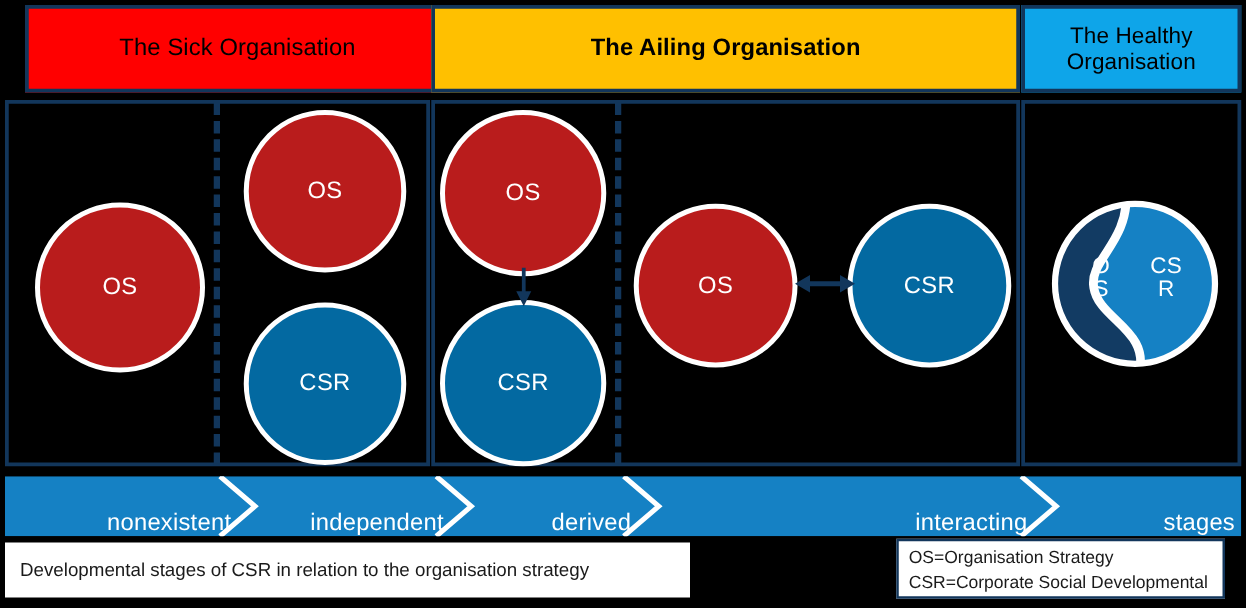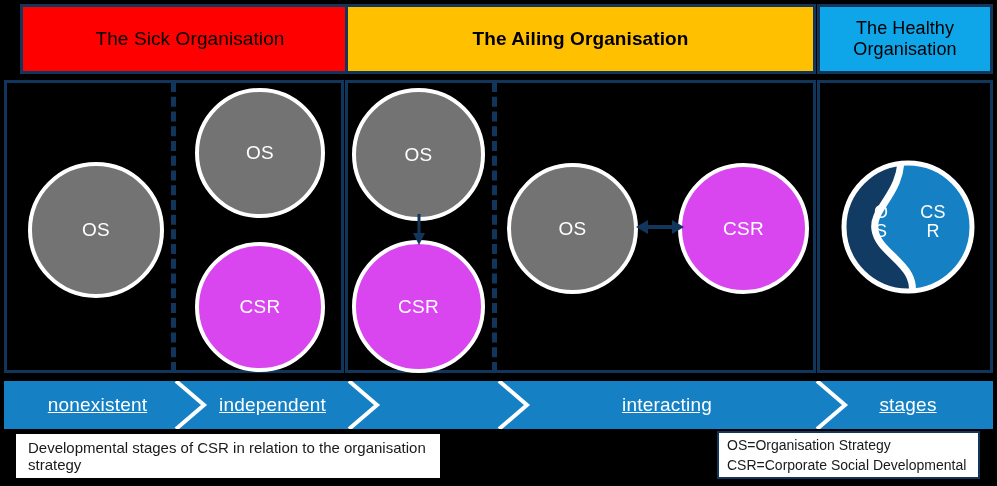--- a/index.html
+++ b/index.html
@@ -62,22 +62,22 @@
     border-radius: 50%;
     border: 4px solid #FFFFFF;
     box-sizing: border-box;
     display: flex;
     align-items: center;
     justify-content: center;
     color: #FFFFFF;
     font-size: 19px;
     letter-spacing: .3px;
   }
-  .c-os  { background: #737373; }
-  .c-csr { background: #d946ef; }
+  .c-os  { background: #b91c1c; }
+  .c-csr { background: #0369a1; }
 
   #circle-sick-os       { left: 28px;  top: 162px; width: 136px; height: 136px; }
   #circle-indep-os      { left: 195px; top: 88px;  width: 130px; height: 130px; }
   #circle-indep-csr     { left: 195px; top: 242px; width: 130px; height: 130px; }
   #circle-derived-os    { left: 352px; top: 88px;  width: 133px; height: 133px; }
   #circle-derived-csr   { left: 352px; top: 240px; width: 133px; height: 133px; }
   #circle-interact-os   { left: 507px; top: 163px; width: 131px; height: 131px; }
   #circle-interact-csr  { left: 678px; top: 163px; width: 131px; height: 131px; }
 
   
@@ -123,37 +123,36 @@
     left: 4px;
     top: 381px;
     width: 989px;
     height: 48px;
   }
   #stage-bar svg { display: block; }
   .stage-label {
     position: absolute;
     color: #FFFFFF;
     font-size: 19px;
-    text-align: center;
-    top: 394px;
+    text-align: right;
+    top: 408px;
     letter-spacing: .2px;
-    text-decoration: underline;
   }
   #stage-label-0 { left: 10px;  width: 175px; }
   #stage-label-1 { left: 190px; width: 165px; }
   #stage-label-2 { left: 360px; width: 145px; }
   #stage-label-3 { left: 512px; width: 310px; }
   #stage-label-4 { left: 828px; width: 160px; }
 
   
   #caption-box {
     position: absolute;
-    left: 16px;
+    left: 4px;
     top: 434px;
-    width: 424px;
+    width: 548px;
     height: 44px;
     background: #FFFFFF;
     display: flex;
     align-items: center;
     padding-left: 12px;
     box-sizing: border-box;
     color: #1A1A1A;
     font-size: 15px;
   }
   #legend-box {
@@ -263,20 +262,21 @@
     <svg width="989" height="48" viewBox="0 0 989 48">
       <rect x="0" y="0" width="989" height="48" fill="#1581C4"></rect>
       <path d="M 172 0 L 200 24 L 172 48" fill="none" stroke="#FFFFFF" stroke-width="4"></path>
       <path d="M 345 0 L 373 24 L 345 48" fill="none" stroke="#FFFFFF" stroke-width="4"></path>
       <path d="M 495 0 L 523 24 L 495 48" fill="none" stroke="#FFFFFF" stroke-width="4"></path>
       <path d="M 813 0 L 841 24 L 813 48" fill="none" stroke="#FFFFFF" stroke-width="4"></path>
     </svg>
   </div>
   <div class="stage-label" id="stage-label-0">nonexistent</div>
   <div class="stage-label" id="stage-label-1">independent</div>
+  <div class="stage-label" id="stage-label-2">derived</div>
   <div class="stage-label" id="stage-label-3">interacting</div>
   <div class="stage-label" id="stage-label-4">stages</div>
 
   <div id="caption-box">
     <span>Developmental stages of CSR in relation to the organisation strategy</span>
   </div>
 
   <div id="legend-box">
     <div class="legend-line">OS=Organisation Strategy</div>
     <div class="legend-line">CSR=Corporate Social Developmental</div>

